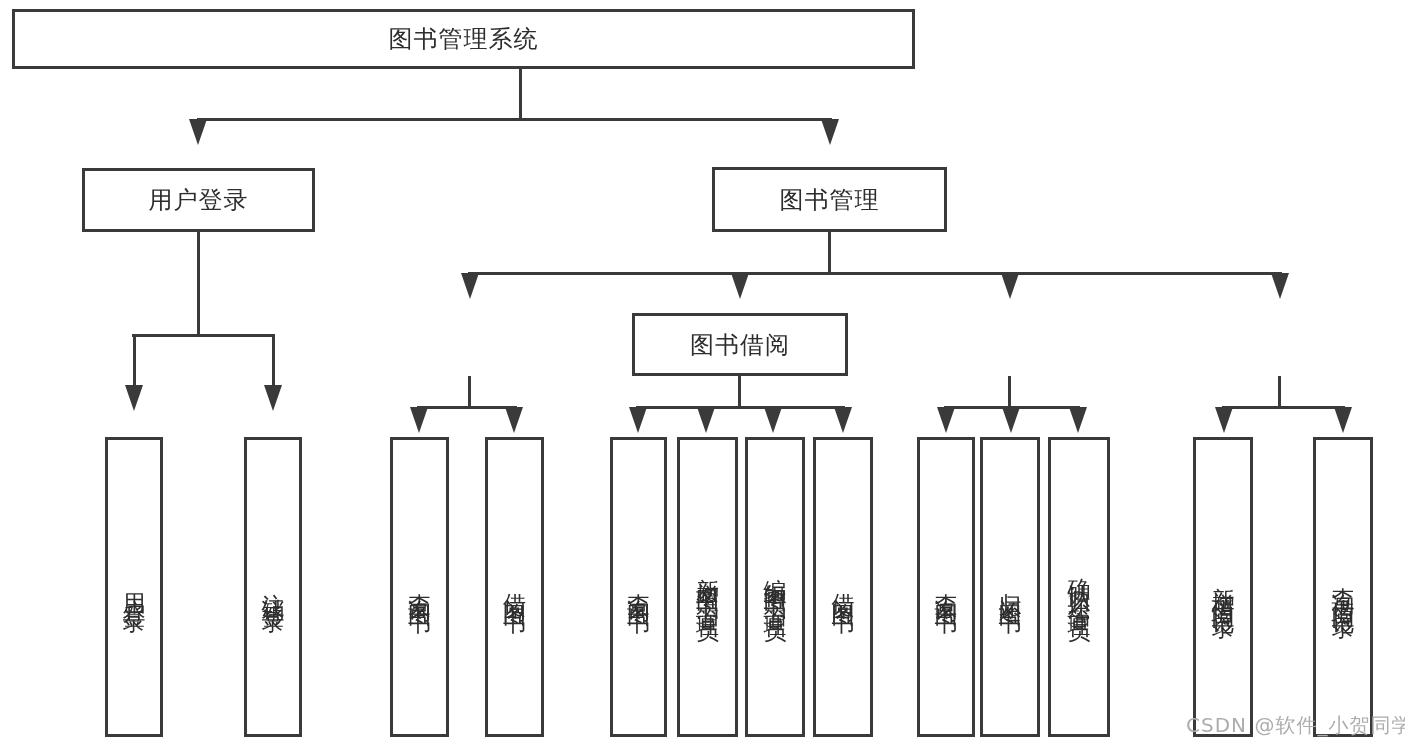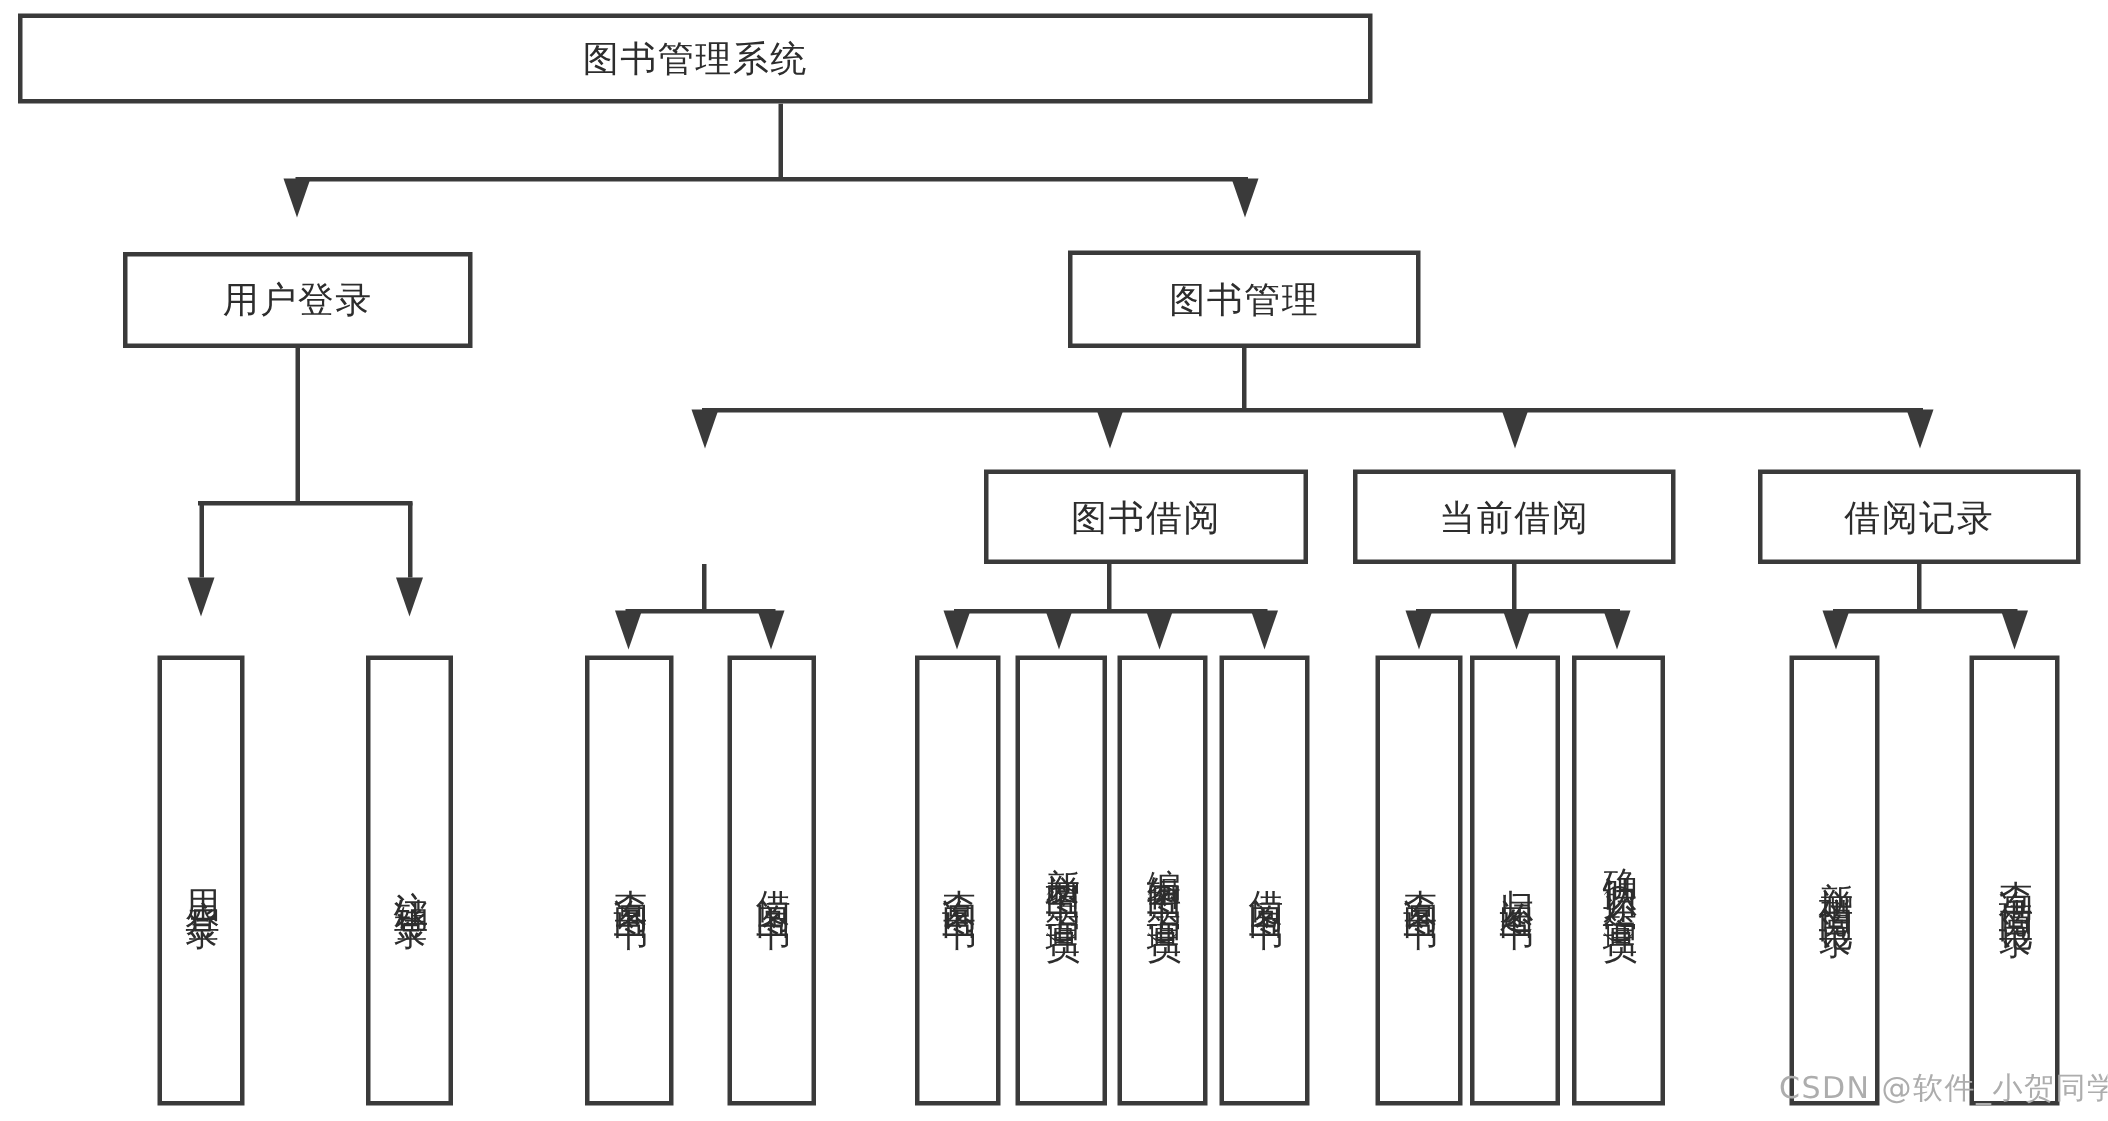--- a/index.html
+++ b/index.html
@@ -116,23 +116,21 @@
     </div>
   <div class="arrow" style="left:1001px;top:273px;height:40px;">
       <i class="stem"></i>
       <i class="head"></i>
     </div>
   <div class="arrow" style="left:1271px;top:273px;height:40px;">
       <i class="stem"></i>
       <i class="head"></i>
     </div>
 
-  <div class="node" style="left:656px;top:313px;width:216px;height:63px;">图书借阅</div>
-  <div class="node" style="left:902px;top:313px;width:215px;height:63px;">当前借阅</div>
-  <div class="node" style="left:1172px;top:313px;width:215px;height:63px;">借阅记录</div>
+  <div class="node" style="left:632px;top:313px;width:216px;height:63px;">图书借阅</div>
 
   <div class="vline" style="left:468px;top:376px;height:31px;"></div>
   <div class="hline" style="left:417px;top:406px;width:100px;"></div>
   <div class="arrow" style="left:410px;top:407px;height:30px;">
       <i class="stem"></i>
       <i class="head"></i>
     </div>
   <div class="arrow" style="left:505px;top:407px;height:30px;">
       <i class="stem"></i>
       <i class="head"></i>

